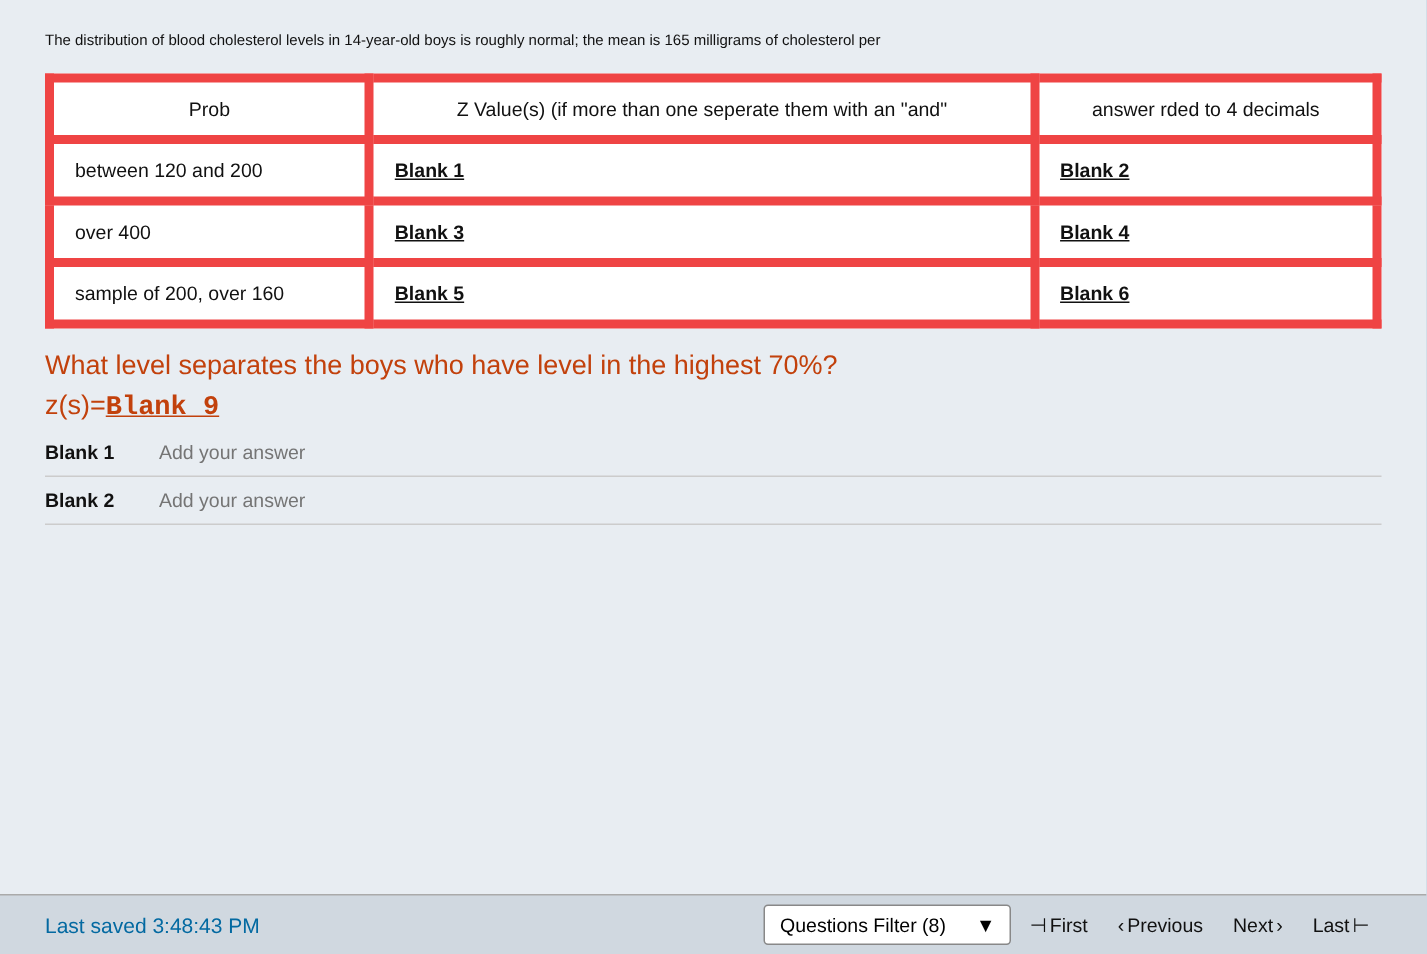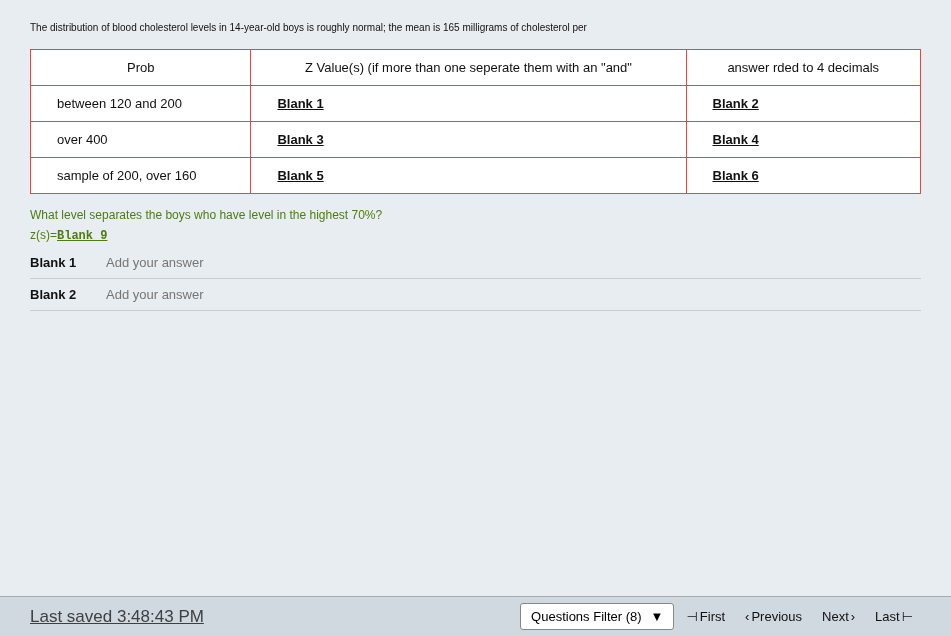--- a/index.html
+++ b/index.html
@@ -31,40 +31,40 @@
 
     table {
       width: 100%;
       border-collapse: collapse;
       background: white;
       margin-bottom: 14px;
       border: 1px solid #aaa;
     }
 
     table th, table td {
-      border: 1px solid #ef4444;
-      padding: 10px 26px;
+      border: 6px solid #ef4444;
+      padding: 10px 14px;
       font-size: 13px;
       color: #111;
       vertical-align: top;
     }
 
     table th {
       font-weight: normal;
       background: white;
     }
 
     .bold-underline {
       font-weight: bold;
       text-decoration: underline;
     }
 
     .question-text {
-      font-size: 12px;
-      color: #4d7c0f;
+      font-size: 18px;
+      color: #c2410c;
       margin-bottom: 6px;
     }
 
     .inline-blank {
       font-weight: bold;
       text-decoration: underline;
       font-family: Liberation Mono, monospace;
     }
 
     .blank-inputs {
@@ -100,41 +100,40 @@
       background: #d0d8e0;
       border-top: 1px solid #aaa;
       padding: 8px 30px;
       display: flex;
       align-items: center;
       justify-content: space-between;
       height: 40px;
     }
 
     .last-saved {
-      font-size: 17px;
-      color: #404040;
-      text-decoration: underline;
+      font-size: 14px;
+      color: #0369a1;
     }
 
     .nav-area {
       display: flex;
       align-items: center;
       gap: 4px;
     }
 
     .filter-btn {
       background: white;
       border: 1px solid #888;
       border-radius: 3px;
       padding: 5px 10px;
       font-size: 13px;
       cursor: pointer;
       display: flex;
       align-items: center;
-      gap: 9px;
+      gap: 20px;
     }
 
     .nav-btn {
       background: transparent;
       border: none;
       font-size: 13px;
       cursor: pointer;
       color: #111;
       padding: 4px 8px;
       display: flex;

